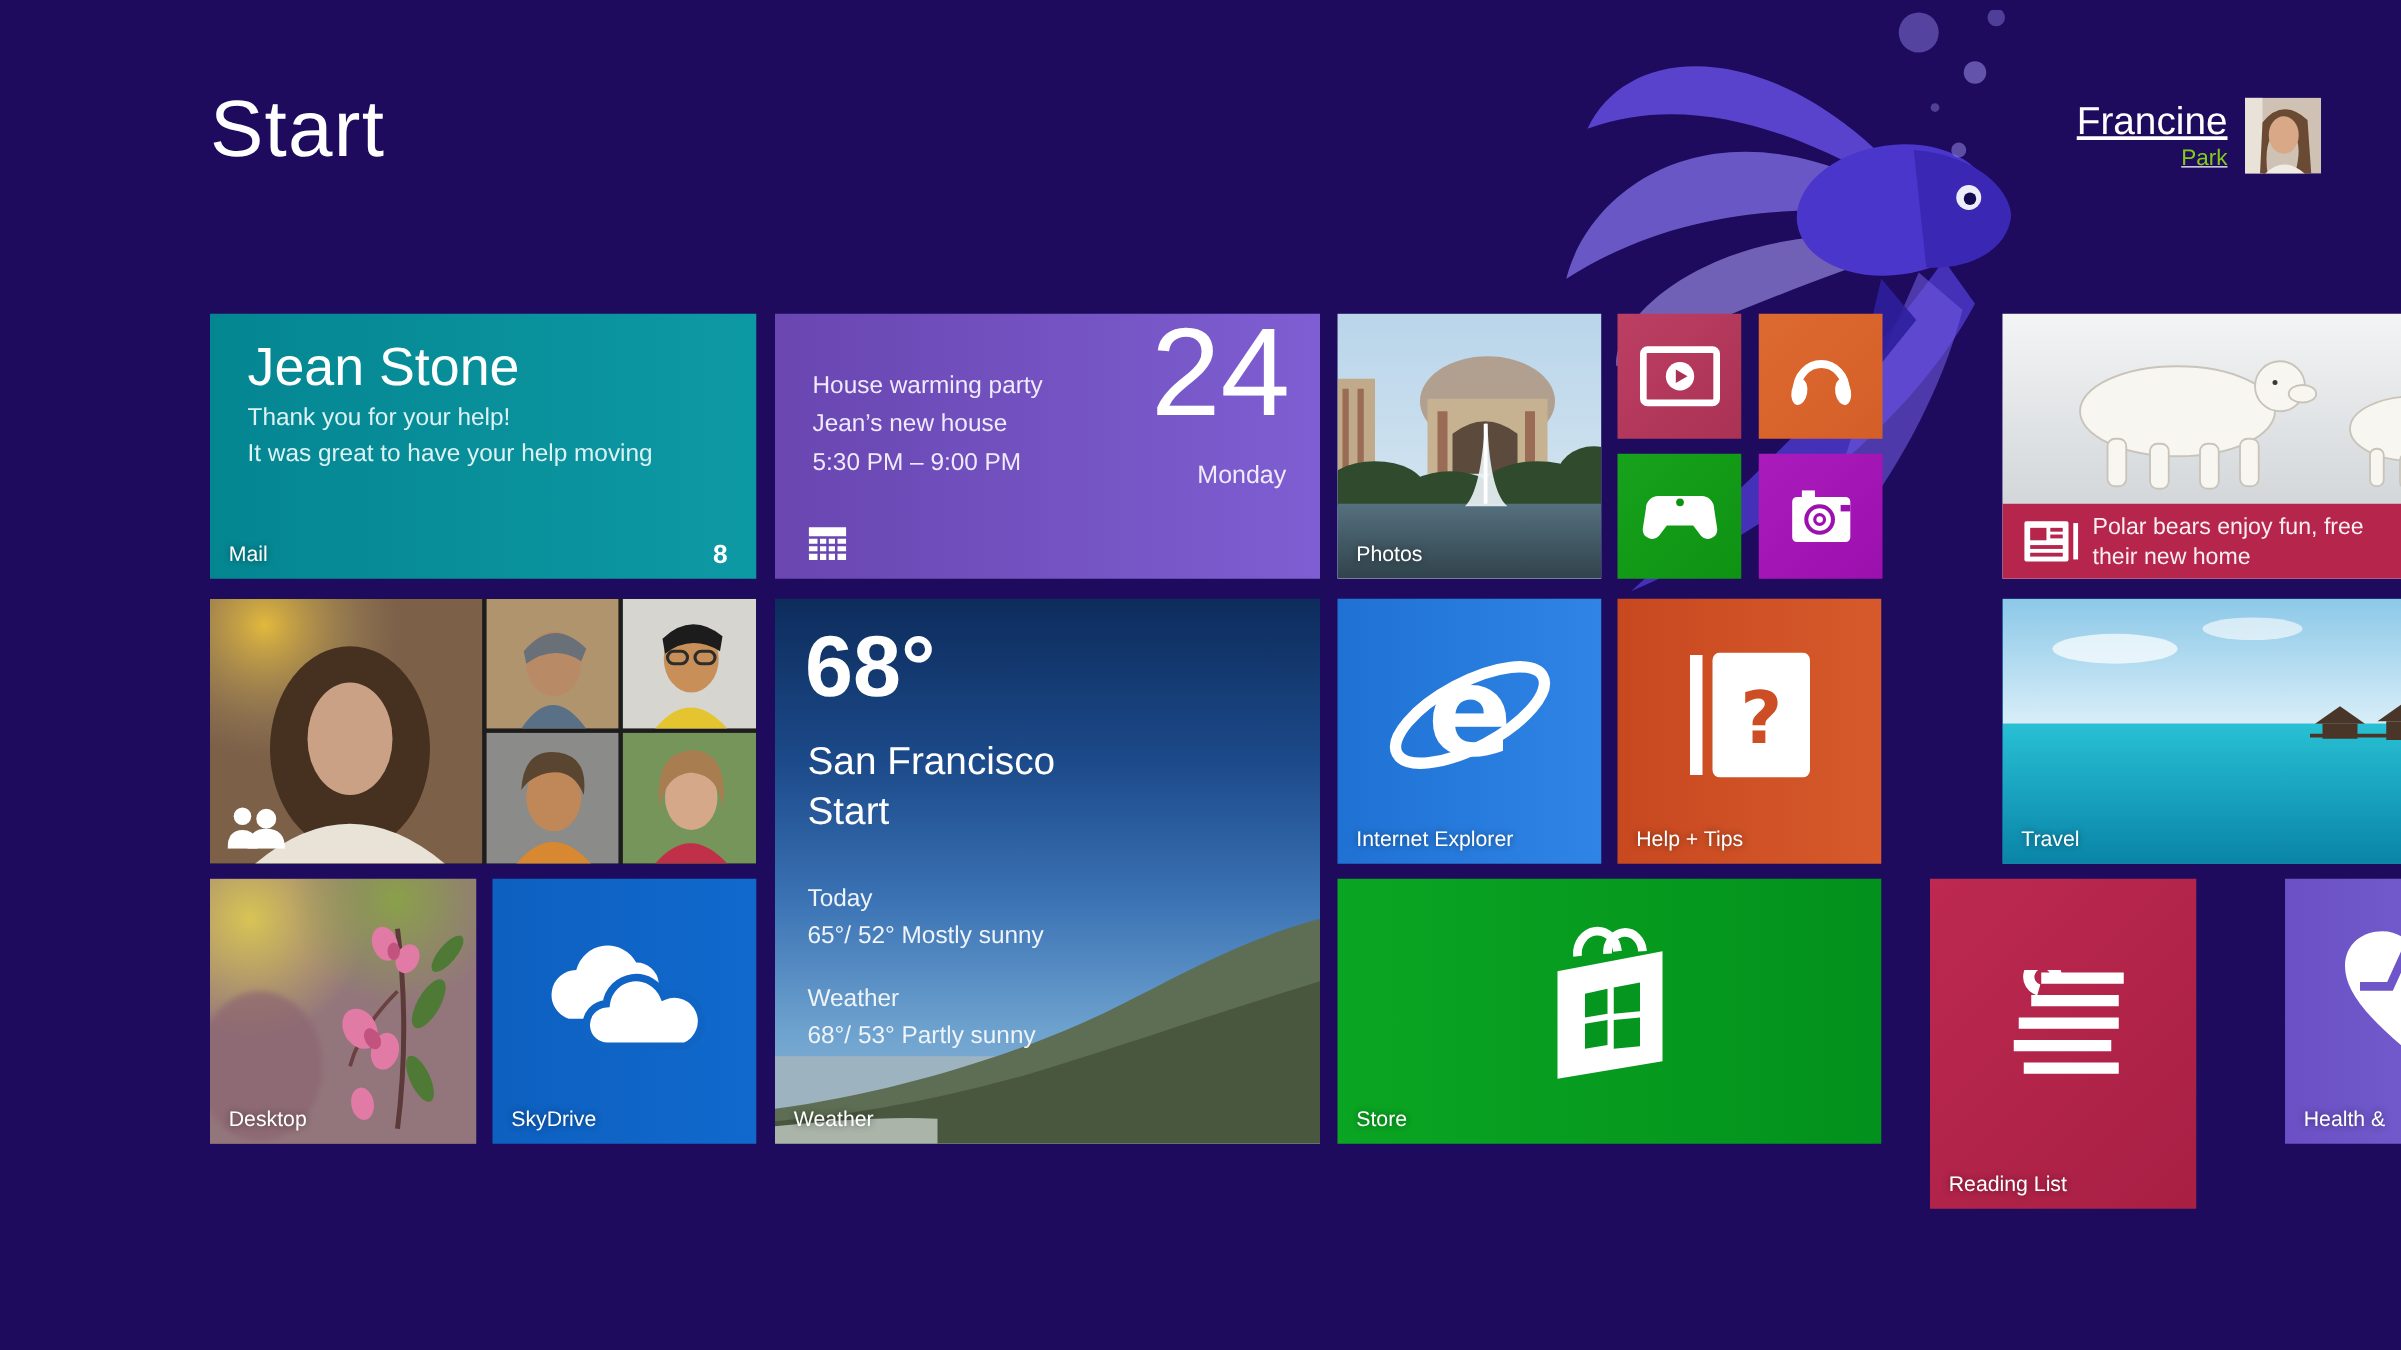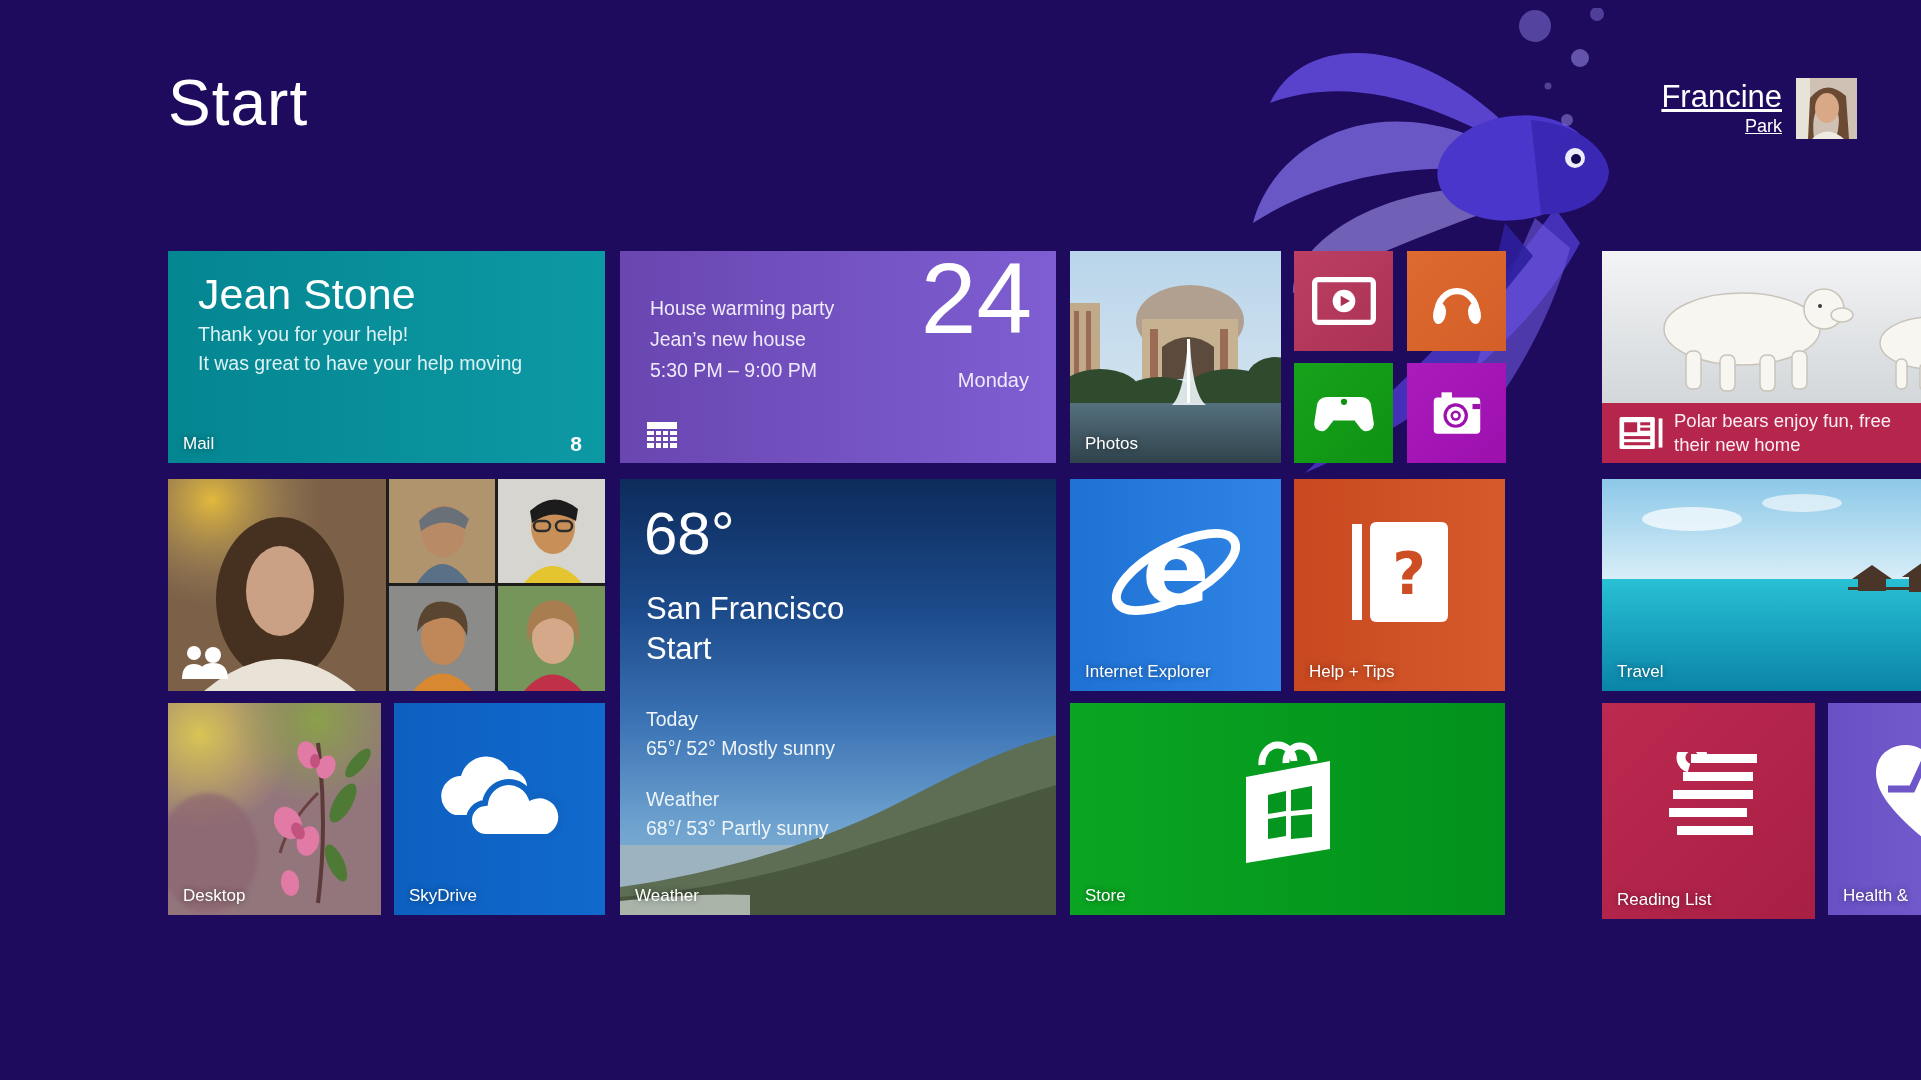--- a/index.html
+++ b/index.html
@@ -5,21 +5,21 @@
   * { margin:0; padding:0; box-sizing:border-box; }
   html,body { width:1921px; height:1080px; overflow:hidden; }
   body { font-family:"Liberation Sans","DejaVu Sans",sans-serif; background:#1e0b5e; position:relative; color:#fff; }
   .screen { position:absolute; inset:0; overflow:hidden; }
 
   
   .start-title { position:absolute; left:168px; top:66px; font-size:64px; font-weight:200; letter-spacing:1px; z-index:3; }
   .user-block { position:absolute; top:78px; right:64px; display:flex; align-items:flex-start; gap:14px; z-index:3; cursor:pointer;text-decoration:underline; }
   .user-names { text-align:right; padding-top:2px; }
   .user-first { font-size:31px; font-weight:300; line-height:34px; }
-  .user-last  { font-size:18px; font-weight:300; color:#ffffff; line-height:24px; }
+  .user-last  { font-size:18px; font-weight:300; color:#84cc16; line-height:24px; }
   .avatar { width:61px; height:61px; overflow:hidden; }
 
   
   .fish-art { position:absolute; left:1235px; top:8px; width:400px; height:480px; z-index:0; }
 
   
   .tile { position:absolute; overflow:hidden; color:#fff; z-index:1; cursor:pointer; }
   .tile-label { position:absolute; left:15px; bottom:9px; font-size:17px; font-weight:400; text-shadow:0 0 6px rgba(0,0,0,.45); }
 
   #tile-mail     { left:168px;  top:251px; width:437px; height:212px; background:linear-gradient(90deg,#048691,#0d99a4); }
@@ -32,37 +32,37 @@
   #tile-news     { left:1602px; top:251px; width:437px; height:212px; background:#dfe2e4; }
   #tile-people   { left:168px;  top:479px; width:437px; height:212px; background:#1d1d1d; }
   #tile-weather  { left:620px;  top:479px; width:436px; height:436px;
                    background:linear-gradient(180deg,#0d2c5c 0%,#1c4a8a 30%,#3a72b4 55%,#6fa3cf 80%,#93bad6 100%); }
   #tile-ie       { left:1070px; top:479px; width:211px; height:212px; background:linear-gradient(90deg,#1f72d4,#2f84e6); }
   #tile-help     { left:1294px; top:479px; width:211px; height:212px; background:linear-gradient(90deg,#c8481f,#d65a2c); }
   #tile-travel   { left:1602px; top:479px; width:437px; height:212px; background:#1aa8c4; }
   #tile-desktop  { left:168px;  top:703px; width:213px; height:212px; background:#96787c;padding-left:32px; }
   #tile-skydrive { left:394px;  top:703px; width:211px; height:212px; background:linear-gradient(90deg,#0d60c0,#1169cd); }
   #tile-store    { left:1070px; top:703px; width:435px; height:212px; background:linear-gradient(90deg,#0aa522,#02911c); }
-  #tile-reading  { left:1602px; top:703px; width:213px; height:216px; background:linear-gradient(135deg,#bd2950,#a81f44); }
+  #tile-reading  { left:1544px; top:703px; width:213px; height:264px; background:linear-gradient(135deg,#bd2950,#a81f44); }
   #tile-health   { left:1828px; top:703px; width:212px; height:212px; background:linear-gradient(90deg,#6a50c4,#7a63d4); }
 
   
   .mail-sender { position:absolute; left:30px; top:19px; font-size:43px; font-weight:300; }
   .mail-line1  { position:absolute; left:30px; top:72px;  font-size:19.5px; color:#ddf2f4; }
   .mail-line2  { position:absolute; left:30px; top:101px; font-size:19.5px; color:#ddf2f4; }
   .mail-badge  { position:absolute; right:23px; bottom:7px; font-size:21px; font-weight:700; }
 
   
   .cal-text { position:absolute; left:30px; top:42px; font-size:19.5px; line-height:31px; color:#efeafc; }
   .cal-date { position:absolute; right:24px; top:-8px; font-size:100px; font-weight:200; line-height:110px; }
   .cal-day  { position:absolute; right:27px; top:118px; font-size:20px; color:#efeafc; }
   .cal-icon { position:absolute; left:27px; bottom:15px; }
 
   
-  .wx-temp { position:absolute; left:24px; top:0px;  font-size:60px; font-weight:400; line-height:110px; }
+  .wx-temp { position:absolute; left:24px; top:0px;  font-size:69px; font-weight:700; line-height:110px; }
   .wx-city { position:absolute; left:26px; top:112px; font-size:31px; font-weight:300; }
   .wx-cond { position:absolute; left:26px; top:152px; font-size:31px; font-weight:300; }
   .wx-b1   { position:absolute; left:26px; top:226px; font-size:19.5px; line-height:29px; color:#eef4f8; }
   .wx-b2   { position:absolute; left:26px; top:306px; font-size:19.5px; line-height:29px; color:#eef4f8; }
   .wx-photo{ position:absolute; left:0; bottom:0; width:436px; height:190px; }
 
   
   .news-photo { position:absolute; inset:0 0 60px 0; }
   .news-bar   { position:absolute; left:0; right:0; bottom:0; height:60px; background:#b5254c; }
   .news-icon  { position:absolute; left:16px; top:11px; }

